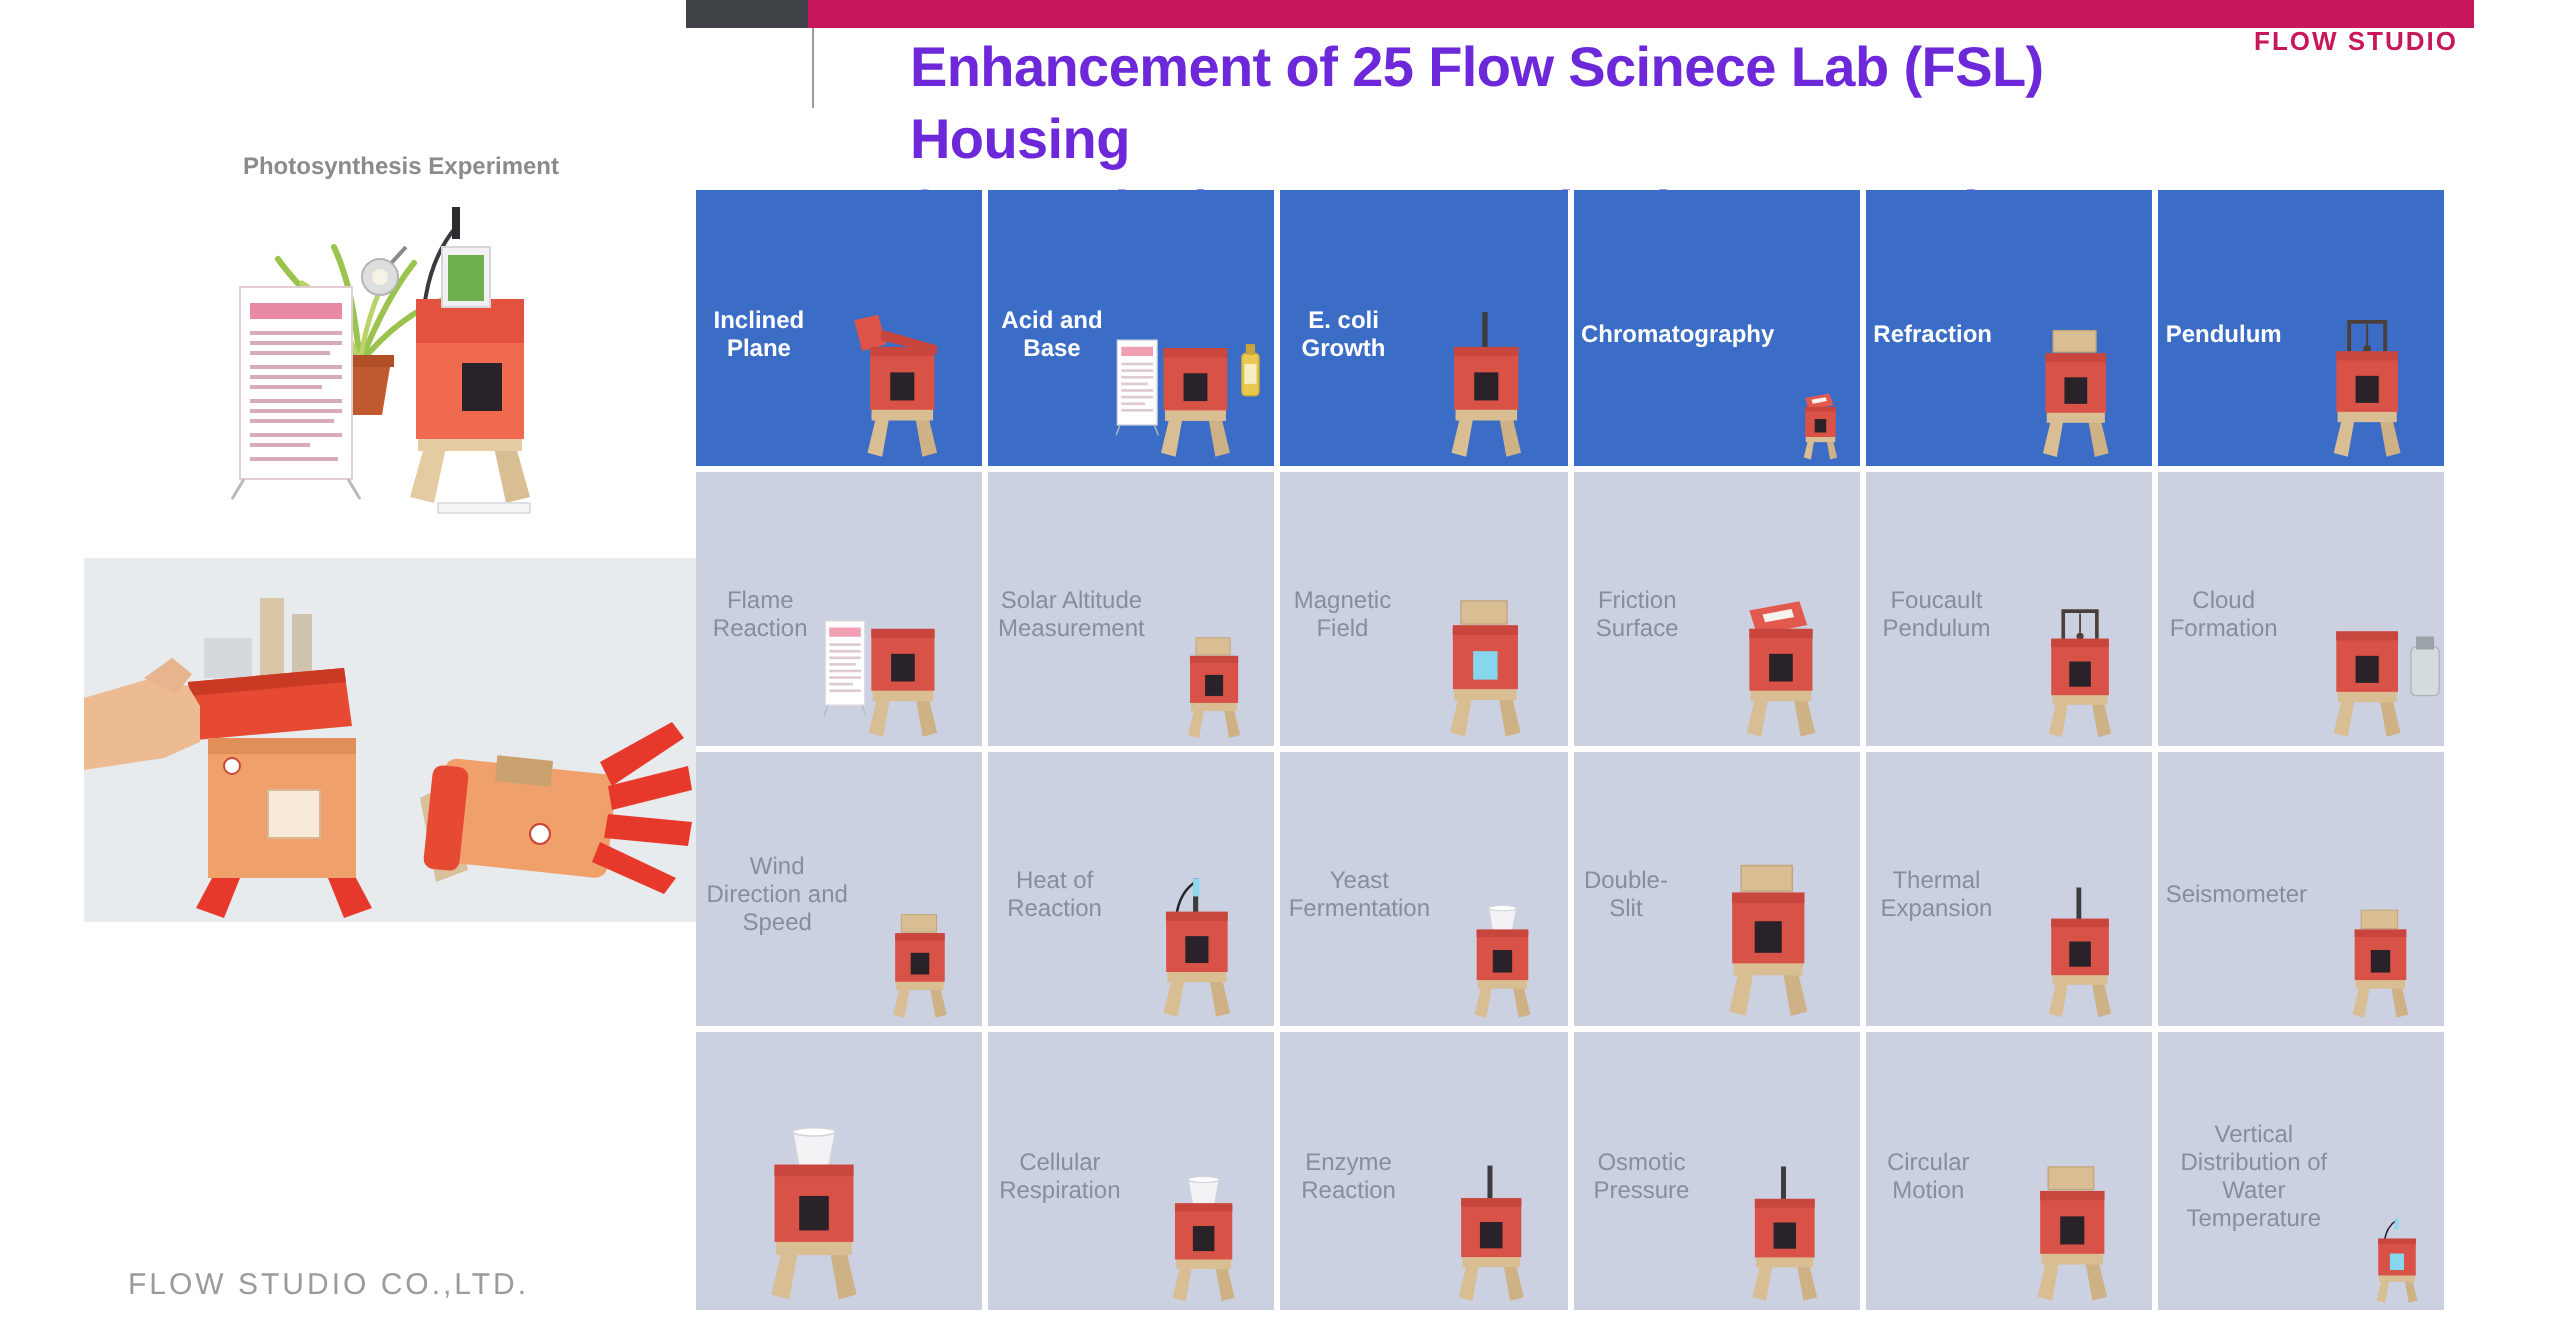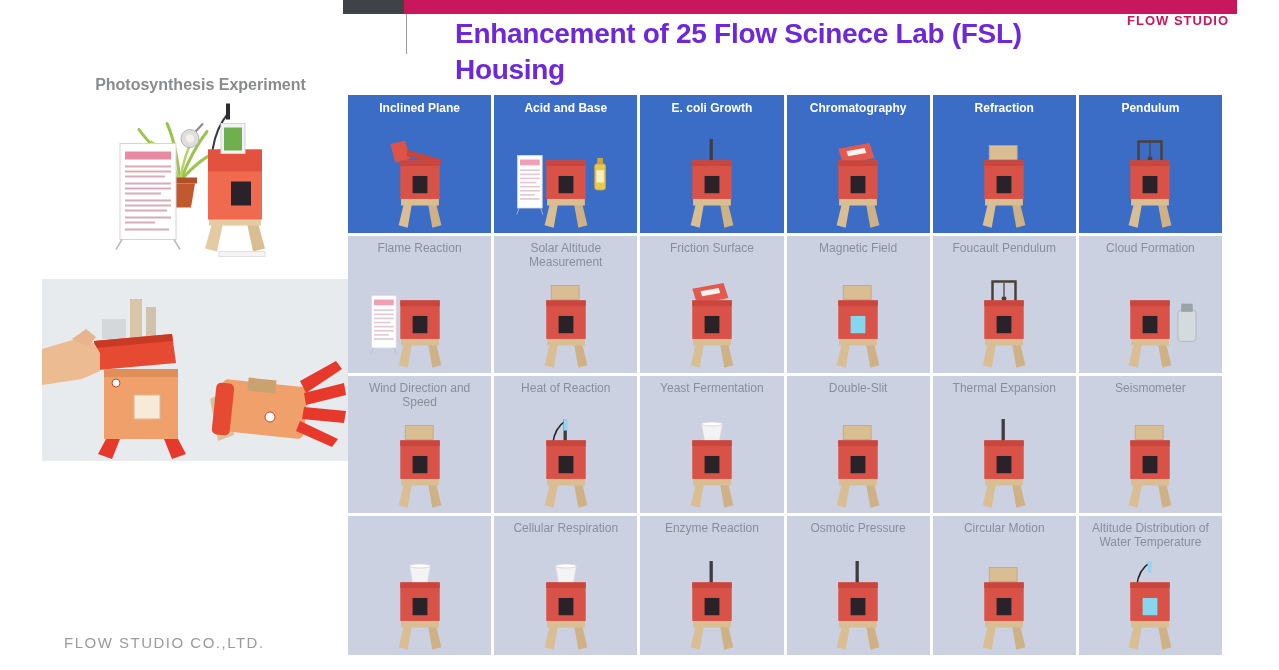--- a/index.html
+++ b/index.html
@@ -10,28 +10,28 @@
   
   .bar-dark{position:absolute;left:343px;top:0;width:61px;height:14px;background:var(--bar-dark,#3f4247);}
   .bar-accent{position:absolute;left:404px;top:0;width:833px;height:14px;background:var(--accent,#c8175d);}
   .title-vline{position:absolute;left:406px;top:14px;width:1px;height:40px;background:#9a9aa2;}
   .logo{position:absolute;left:1118px;top:13px;width:120px;text-align:center;
     color:var(--accent,#c8175d);font-weight:bold;font-size:13px;letter-spacing:1px;}
   .title{position:absolute;left:455px;top:16px;width:660px;color:#6d28d9;
     font-size:28px;font-weight:bold;line-height:36px;letter-spacing:-0.3px;}
   
   .caption{position:absolute;left:88px;top:76px;width:225px;text-align:center;
-    color:#8a8b8d;font-size:16px;font-weight:600;}
+    color:#8a8b8d;font-size:12px;font-weight:600;}
   .photo1{position:absolute;left:95px;top:100px;width:215px;height:158px;}
   .photo2{position:absolute;left:42px;top:279px;width:306px;height:182px;}
   .footer-text{position:absolute;left:64px;top:634px;color:#9b9b9b;font-size:15px;letter-spacing:1.5px;}
   
   .grid{position:absolute;left:348px;top:95px;width:874px;height:560px;background:#fff;
     display:grid;grid-template-columns:repeat(6,1fr);grid-template-rows:138px 137px 137px 139px;gap:3px;}
-  .cell{display:flex;flex-direction:column;align-items:center;overflow:hidden;}
+  .cell{display:flex;flex-direction:row;align-items:center;overflow:hidden;}
   .cell.row1{background:var(--row1-bg,#3b6dc7);}
   .cell.row2,.cell.row3,.cell.row4{background:var(--row-bg,#ccd1e2);align-items:center;}
   .cell-label{font-size:12px;line-height:14px;text-align:center;padding:5px 4px 0 4px;
     color:var(--label-color,#878e9b);}
   .row1 .cell-label{color:var(--header-color,#ffffff);font-weight:bold;padding-top:6px;}
   .device{margin-top:auto;margin-bottom:2px;flex:0 1 auto;min-height:0;}
   .device .acc{display:none;}
   .variant-ramp .acc-ramp{display:inline;}
   .variant-poster .acc-poster{display:inline;}
   .variant-bottle .acc-bottle{display:inline;}
@@ -636,20 +636,82 @@
         <rect x="98" y="30" width="14" height="10" fill="#99a3a8"></rect>
       </g>
       <polygon points="40,80 50,80 45,108 34,105" fill="#d9bd93"></polygon>
       <polygon points="70,80 80,80 86,105 75,108" fill="#cfb186"></polygon>
       <rect x="37" y="72" width="46" height="9" fill="#d9bd93"></rect>
       <rect x="36" y="26" width="48" height="47" fill="#d95248"></rect>
       <rect x="36" y="26" width="48" height="7" fill="#c8463d"></rect>
       <rect class="win" x="51" y="45" width="18" height="21" fill="#2a2229"></rect>
     </svg>
   </div>
+    <div class="cell row2 variant-box variant-bluewin">
+    <div class="cell-label">Magnetic Field</div>
+    <svg class="device" viewBox="0 0 120 112" width="118" height="92" preserveAspectRatio="xMidYMax meet">
+      <g class="acc acc-poster">
+        <rect x="1" y="20" width="30" height="64" fill="#ffffff" stroke="#d9d9e0"></rect>
+        <rect x="4" y="25" width="24" height="7" fill="#f09fb4"></rect>
+        <g fill="#dfc9d2">
+          <rect x="4" y="37" width="24" height="2"></rect>
+            <rect x="4" y="42" width="24" height="2"></rect>
+          <rect x="4" y="47" width="24" height="2"></rect>
+            <rect x="4" y="52" width="20" height="2"></rect>
+          <rect x="4" y="57" width="24" height="2"></rect>
+            <rect x="4" y="62" width="24" height="2"></rect>
+          <rect x="4" y="67" width="18" height="2"></rect>
+            <rect x="4" y="72" width="24" height="2"></rect>
+        </g>
+        <path d="M3,84 L0,92 M29,84 L32,92" stroke="#b9b9c2" fill="none"></path>
+      </g>
+      <g class="acc acc-frame">
+        <path d="M46,32 V3 H74 V32" stroke="#4a4038" fill="none" stroke-width="3"></path>
+        <path d="M60,5 V21" stroke="#4a4038" fill="none" stroke-width="1.5"></path>
+        <circle cx="60" cy="24" r="3" fill="#4a4038"></circle>
+      </g>
+      <g class="acc acc-ramp">
+        <polygon points="24,6 42,2 48,24 30,29" fill="#dd5347"></polygon>
+        <polygon points="44,13 86,25 86,31 44,21" fill="#c6453c"></polygon>
+      </g>
+      <g class="acc acc-tilt">
+        <polygon points="36,12 74,5 80,23 42,31" fill="#e25a4d"></polygon>
+        <polygon points="46,15 68,11 70,17 48,21" fill="#f6f3f0"></polygon>
+      </g>
+      <g class="acc acc-box">
+        <rect x="42" y="8" width="34" height="17" fill="#d9bd93" stroke="#c3a578"></rect>
+      </g>
+      <g class="acc acc-cup">
+        <polygon points="47,6 73,6 69,28 51,28" fill="#f3f3f6" stroke="#d2d2da"></polygon>
+        <ellipse cx="60" cy="6" rx="13" ry="2.5" fill="#ffffff" stroke="#d2d2da"></ellipse>
+      </g>
+      <g class="acc acc-pole">
+        <rect x="57" y="0" width="4" height="30" fill="#3d3d41"></rect>
+      </g>
+      <g class="acc acc-cable">
+        <path d="M60,2 C40,14 40,44 50,72" stroke="#26262a" stroke-width="2" fill="none"></path>
+        <rect x="57" y="0" width="5" height="14" fill="#8fd8ef"></rect>
+      </g>
+      <g class="acc acc-bottle">
+        <rect x="95" y="30" width="13" height="32" rx="3" fill="#e9c94d" stroke="#c9a93c"></rect>
+        <rect x="98" y="23" width="7" height="8" fill="#caa53d"></rect>
+        <rect x="97" y="38" width="9" height="15" fill="#f7eec4"></rect>
+      </g>
+      <g class="acc acc-cylinder">
+        <rect x="94" y="38" width="22" height="38" rx="4" fill="#d4dbdf" stroke="#a9b2b7"></rect>
+        <rect x="98" y="30" width="14" height="10" fill="#99a3a8"></rect>
+      </g>
+      <polygon points="40,80 50,80 45,108 34,105" fill="#d9bd93"></polygon>
+      <polygon points="70,80 80,80 86,105 75,108" fill="#cfb186"></polygon>
+      <rect x="37" y="72" width="46" height="9" fill="#d9bd93"></rect>
+      <rect x="36" y="26" width="48" height="47" fill="#d95248"></rect>
+      <rect x="36" y="26" width="48" height="7" fill="#c8463d"></rect>
+      <rect class="win" x="51" y="45" width="18" height="21" fill="#2a2229"></rect>
+    </svg>
+  </div>
     <div class="cell row2 variant-tilt">
     <div class="cell-label">Friction Surface</div>
     <svg class="device" viewBox="0 0 120 112" width="118" height="92" preserveAspectRatio="xMidYMax meet">
       <g class="acc acc-poster">
         <rect x="1" y="20" width="30" height="64" fill="#ffffff" stroke="#d9d9e0"></rect>
         <rect x="4" y="25" width="24" height="7" fill="#f09fb4"></rect>
         <g fill="#dfc9d2">
           <rect x="4" y="37" width="24" height="2"></rect>
             <rect x="4" y="42" width="24" height="2"></rect>
           <rect x="4" y="47" width="24" height="2"></rect>
@@ -698,82 +760,20 @@
         <rect x="98" y="30" width="14" height="10" fill="#99a3a8"></rect>
       </g>
       <polygon points="40,80 50,80 45,108 34,105" fill="#d9bd93"></polygon>
       <polygon points="70,80 80,80 86,105 75,108" fill="#cfb186"></polygon>
       <rect x="37" y="72" width="46" height="9" fill="#d9bd93"></rect>
       <rect x="36" y="26" width="48" height="47" fill="#d95248"></rect>
       <rect x="36" y="26" width="48" height="7" fill="#c8463d"></rect>
       <rect class="win" x="51" y="45" width="18" height="21" fill="#2a2229"></rect>
     </svg>
   </div>
-    <div class="cell row2 variant-box variant-bluewin">
-    <div class="cell-label">Magnetic Field</div>
-    <svg class="device" viewBox="0 0 120 112" width="118" height="92" preserveAspectRatio="xMidYMax meet">
-      <g class="acc acc-poster">
-        <rect x="1" y="20" width="30" height="64" fill="#ffffff" stroke="#d9d9e0"></rect>
-        <rect x="4" y="25" width="24" height="7" fill="#f09fb4"></rect>
-        <g fill="#dfc9d2">
-          <rect x="4" y="37" width="24" height="2"></rect>
-            <rect x="4" y="42" width="24" height="2"></rect>
-          <rect x="4" y="47" width="24" height="2"></rect>
-            <rect x="4" y="52" width="20" height="2"></rect>
-          <rect x="4" y="57" width="24" height="2"></rect>
-            <rect x="4" y="62" width="24" height="2"></rect>
-          <rect x="4" y="67" width="18" height="2"></rect>
-            <rect x="4" y="72" width="24" height="2"></rect>
-        </g>
-        <path d="M3,84 L0,92 M29,84 L32,92" stroke="#b9b9c2" fill="none"></path>
-      </g>
-      <g class="acc acc-frame">
-        <path d="M46,32 V3 H74 V32" stroke="#4a4038" fill="none" stroke-width="3"></path>
-        <path d="M60,5 V21" stroke="#4a4038" fill="none" stroke-width="1.5"></path>
-        <circle cx="60" cy="24" r="3" fill="#4a4038"></circle>
-      </g>
-      <g class="acc acc-ramp">
-        <polygon points="24,6 42,2 48,24 30,29" fill="#dd5347"></polygon>
-        <polygon points="44,13 86,25 86,31 44,21" fill="#c6453c"></polygon>
-      </g>
-      <g class="acc acc-tilt">
-        <polygon points="36,12 74,5 80,23 42,31" fill="#e25a4d"></polygon>
-        <polygon points="46,15 68,11 70,17 48,21" fill="#f6f3f0"></polygon>
-      </g>
-      <g class="acc acc-box">
-        <rect x="42" y="8" width="34" height="17" fill="#d9bd93" stroke="#c3a578"></rect>
-      </g>
-      <g class="acc acc-cup">
-        <polygon points="47,6 73,6 69,28 51,28" fill="#f3f3f6" stroke="#d2d2da"></polygon>
-        <ellipse cx="60" cy="6" rx="13" ry="2.5" fill="#ffffff" stroke="#d2d2da"></ellipse>
-      </g>
-      <g class="acc acc-pole">
-        <rect x="57" y="0" width="4" height="30" fill="#3d3d41"></rect>
-      </g>
-      <g class="acc acc-cable">
-        <path d="M60,2 C40,14 40,44 50,72" stroke="#26262a" stroke-width="2" fill="none"></path>
-        <rect x="57" y="0" width="5" height="14" fill="#8fd8ef"></rect>
-      </g>
-      <g class="acc acc-bottle">
-        <rect x="95" y="30" width="13" height="32" rx="3" fill="#e9c94d" stroke="#c9a93c"></rect>
-        <rect x="98" y="23" width="7" height="8" fill="#caa53d"></rect>
-        <rect x="97" y="38" width="9" height="15" fill="#f7eec4"></rect>
-      </g>
-      <g class="acc acc-cylinder">
-        <rect x="94" y="38" width="22" height="38" rx="4" fill="#d4dbdf" stroke="#a9b2b7"></rect>
-        <rect x="98" y="30" width="14" height="10" fill="#99a3a8"></rect>
-      </g>
-      <polygon points="40,80 50,80 45,108 34,105" fill="#d9bd93"></polygon>
-      <polygon points="70,80 80,80 86,105 75,108" fill="#cfb186"></polygon>
-      <rect x="37" y="72" width="46" height="9" fill="#d9bd93"></rect>
-      <rect x="36" y="26" width="48" height="47" fill="#d95248"></rect>
-      <rect x="36" y="26" width="48" height="7" fill="#c8463d"></rect>
-      <rect class="win" x="51" y="45" width="18" height="21" fill="#2a2229"></rect>
-    </svg>
-  </div>
     <div class="cell row2 variant-frame">
     <div class="cell-label">Foucault Pendulum</div>
     <svg class="device" viewBox="0 0 120 112" width="118" height="92" preserveAspectRatio="xMidYMax meet">
       <g class="acc acc-poster">
         <rect x="1" y="20" width="30" height="64" fill="#ffffff" stroke="#d9d9e0"></rect>
         <rect x="4" y="25" width="24" height="7" fill="#f09fb4"></rect>
         <g fill="#dfc9d2">
           <rect x="4" y="37" width="24" height="2"></rect>
             <rect x="4" y="42" width="24" height="2"></rect>
           <rect x="4" y="47" width="24" height="2"></rect>
@@ -1566,21 +1566,21 @@
       </g>
       <polygon points="40,80 50,80 45,108 34,105" fill="#d9bd93"></polygon>
       <polygon points="70,80 80,80 86,105 75,108" fill="#cfb186"></polygon>
       <rect x="37" y="72" width="46" height="9" fill="#d9bd93"></rect>
       <rect x="36" y="26" width="48" height="47" fill="#d95248"></rect>
       <rect x="36" y="26" width="48" height="7" fill="#c8463d"></rect>
       <rect class="win" x="51" y="45" width="18" height="21" fill="#2a2229"></rect>
     </svg>
   </div>
     <div class="cell row4 variant-cable variant-bluewin">
-    <div class="cell-label">Altitude Distribution of Water Temperature</div>
+    <div class="cell-label">Vertical Distribution of Water Temperature</div>
     <svg class="device" viewBox="0 0 120 112" width="118" height="92" preserveAspectRatio="xMidYMax meet">
       <g class="acc acc-poster">
         <rect x="1" y="20" width="30" height="64" fill="#ffffff" stroke="#d9d9e0"></rect>
         <rect x="4" y="25" width="24" height="7" fill="#f09fb4"></rect>
         <g fill="#dfc9d2">
           <rect x="4" y="37" width="24" height="2"></rect>
             <rect x="4" y="42" width="24" height="2"></rect>
           <rect x="4" y="47" width="24" height="2"></rect>
             <rect x="4" y="52" width="20" height="2"></rect>
           <rect x="4" y="57" width="24" height="2"></rect>

